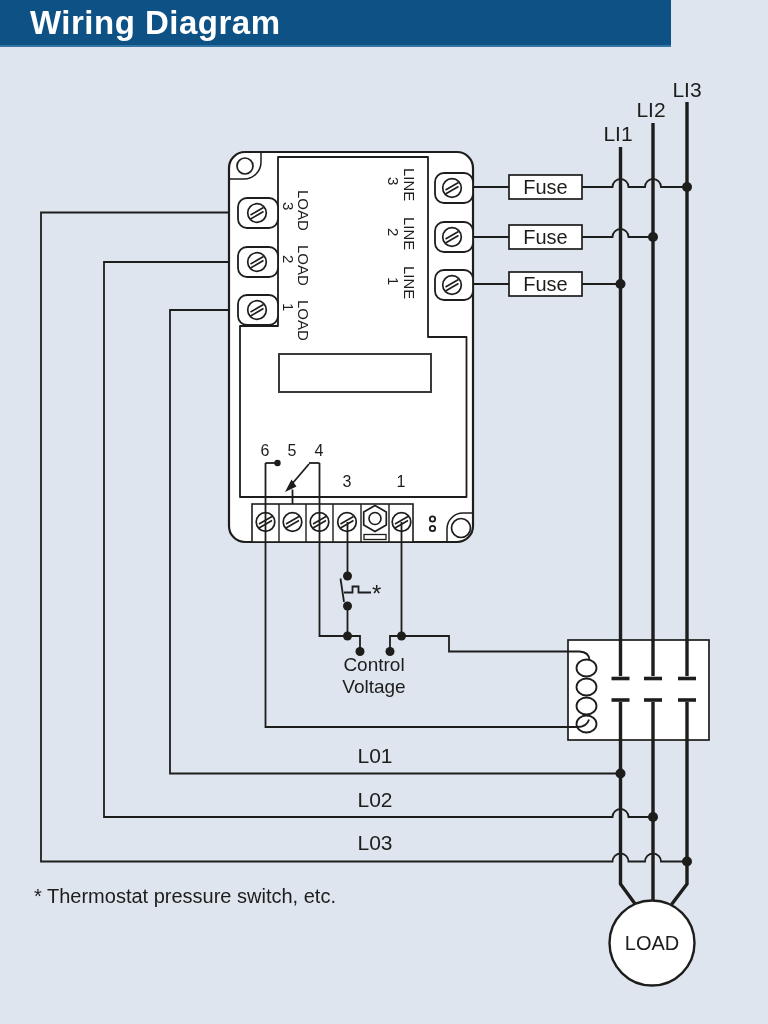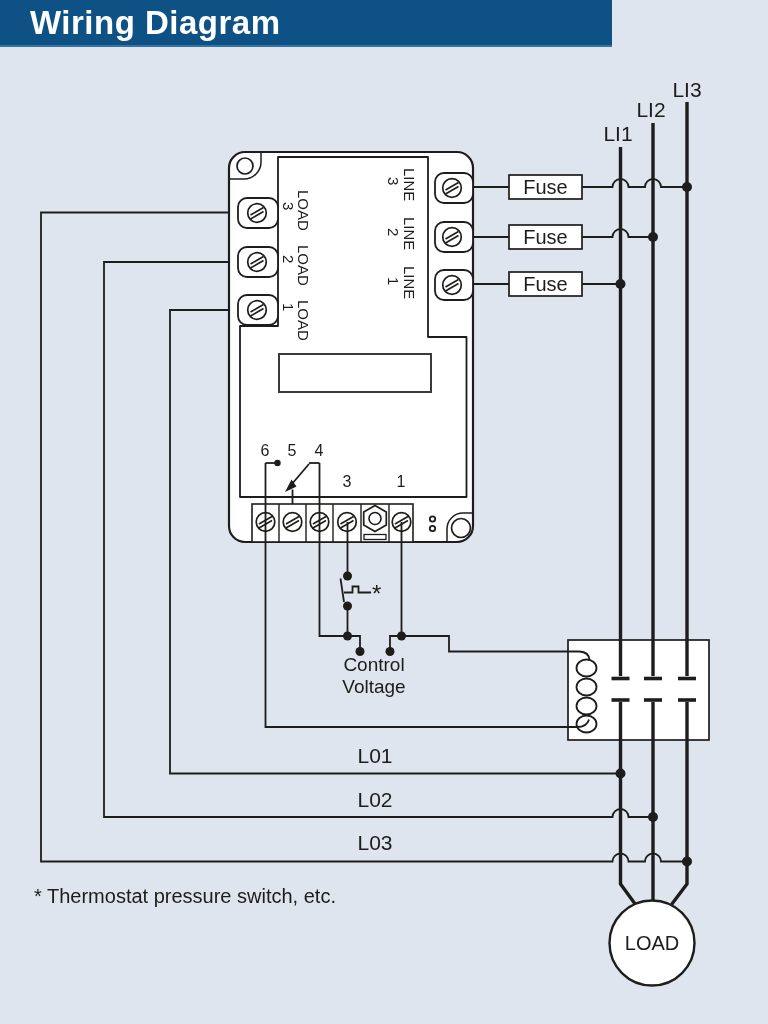--- a/index.html
+++ b/index.html
@@ -2,21 +2,21 @@
 <html><head>
 <meta charset="utf-8">
 <style>
   html,body{margin:0;padding:0;}
   body{
     width:768px;height:1024px;position:relative;overflow:hidden;
     background:#dee5ef;
     font-family:"Liberation Sans", sans-serif;
   }
   .hdr{
-    position:absolute;top:0;left:0;width:612px;height:45px;
+    position:absolute;top:0;left:0;width:671px;height:45px;
     background:#0e5285;border-bottom:2px solid #3575a5;
     display:flex;align-items:center;z-index:2;
   }
   .hdr h1{
     margin:0;padding-left:30px;color:#ffffff;
     font-size:33px;font-weight:bold;letter-spacing:0.5px;
   }
   svg{position:absolute;top:0;left:0;z-index:1;}
   svg text{fill:#1d1d1b;font-family:"Liberation Sans", sans-serif;}
   .wire{stroke:#1d1d1b;stroke-width:1.8;fill:none;}

